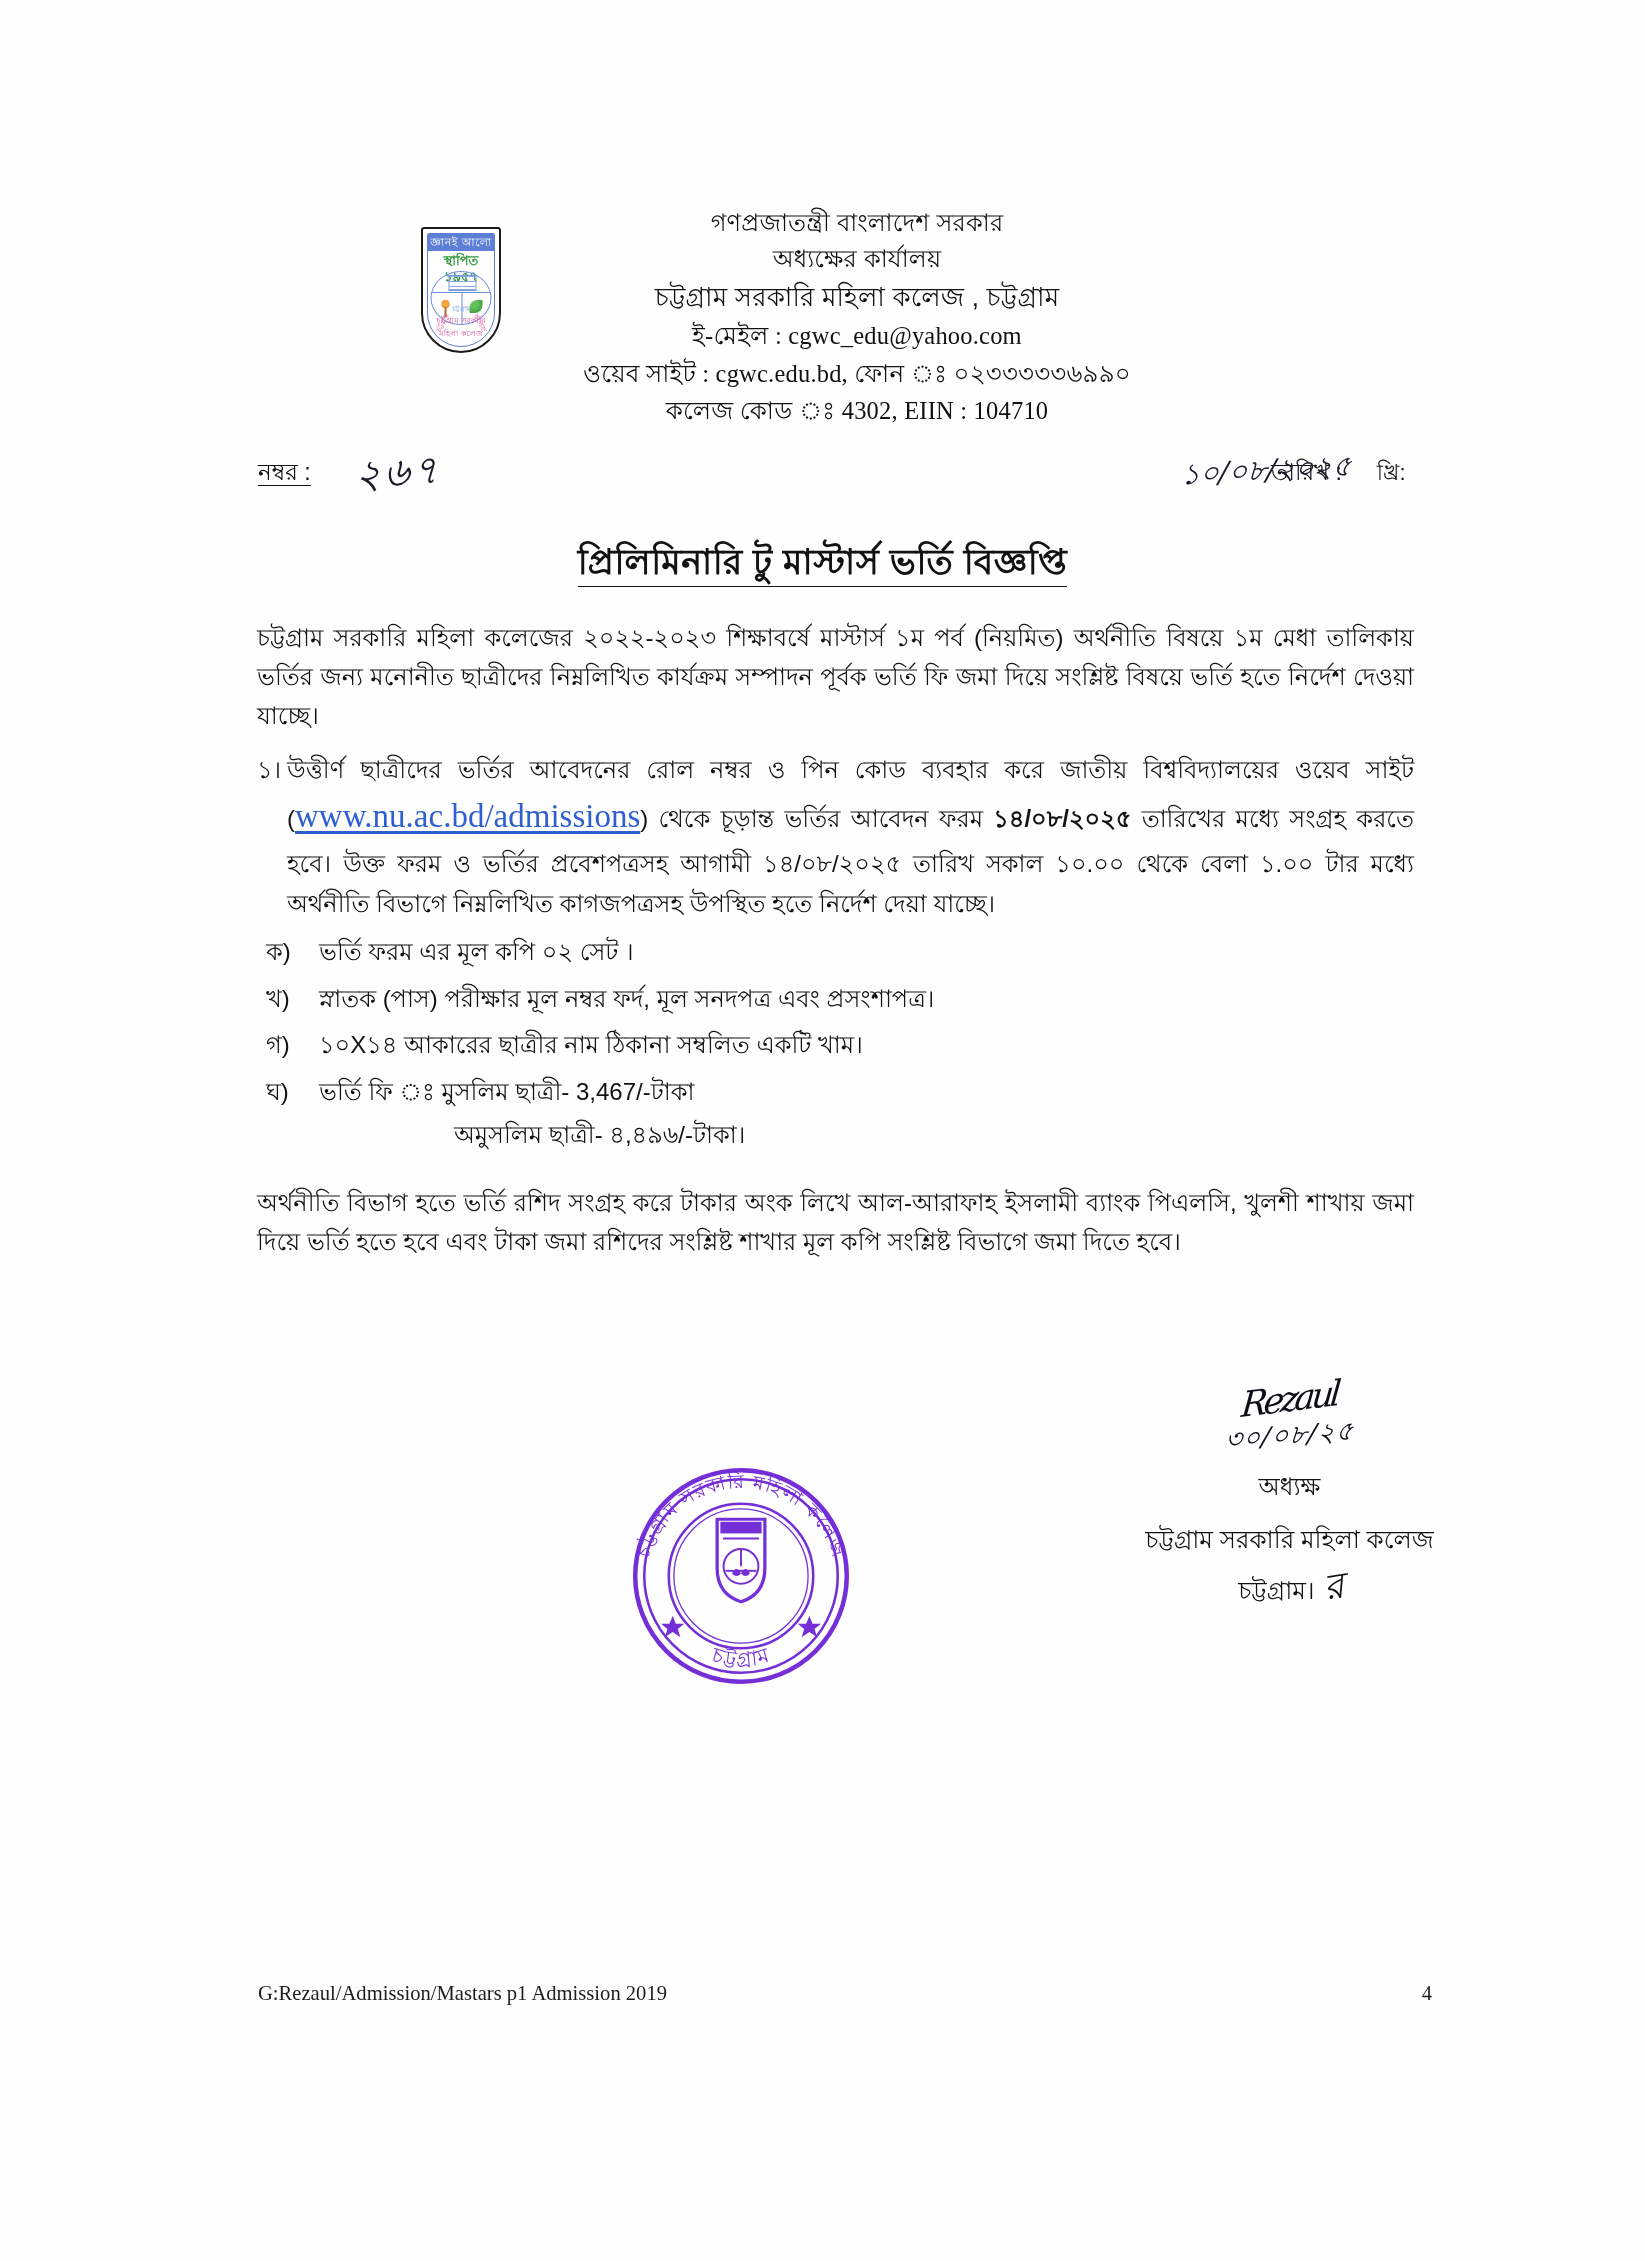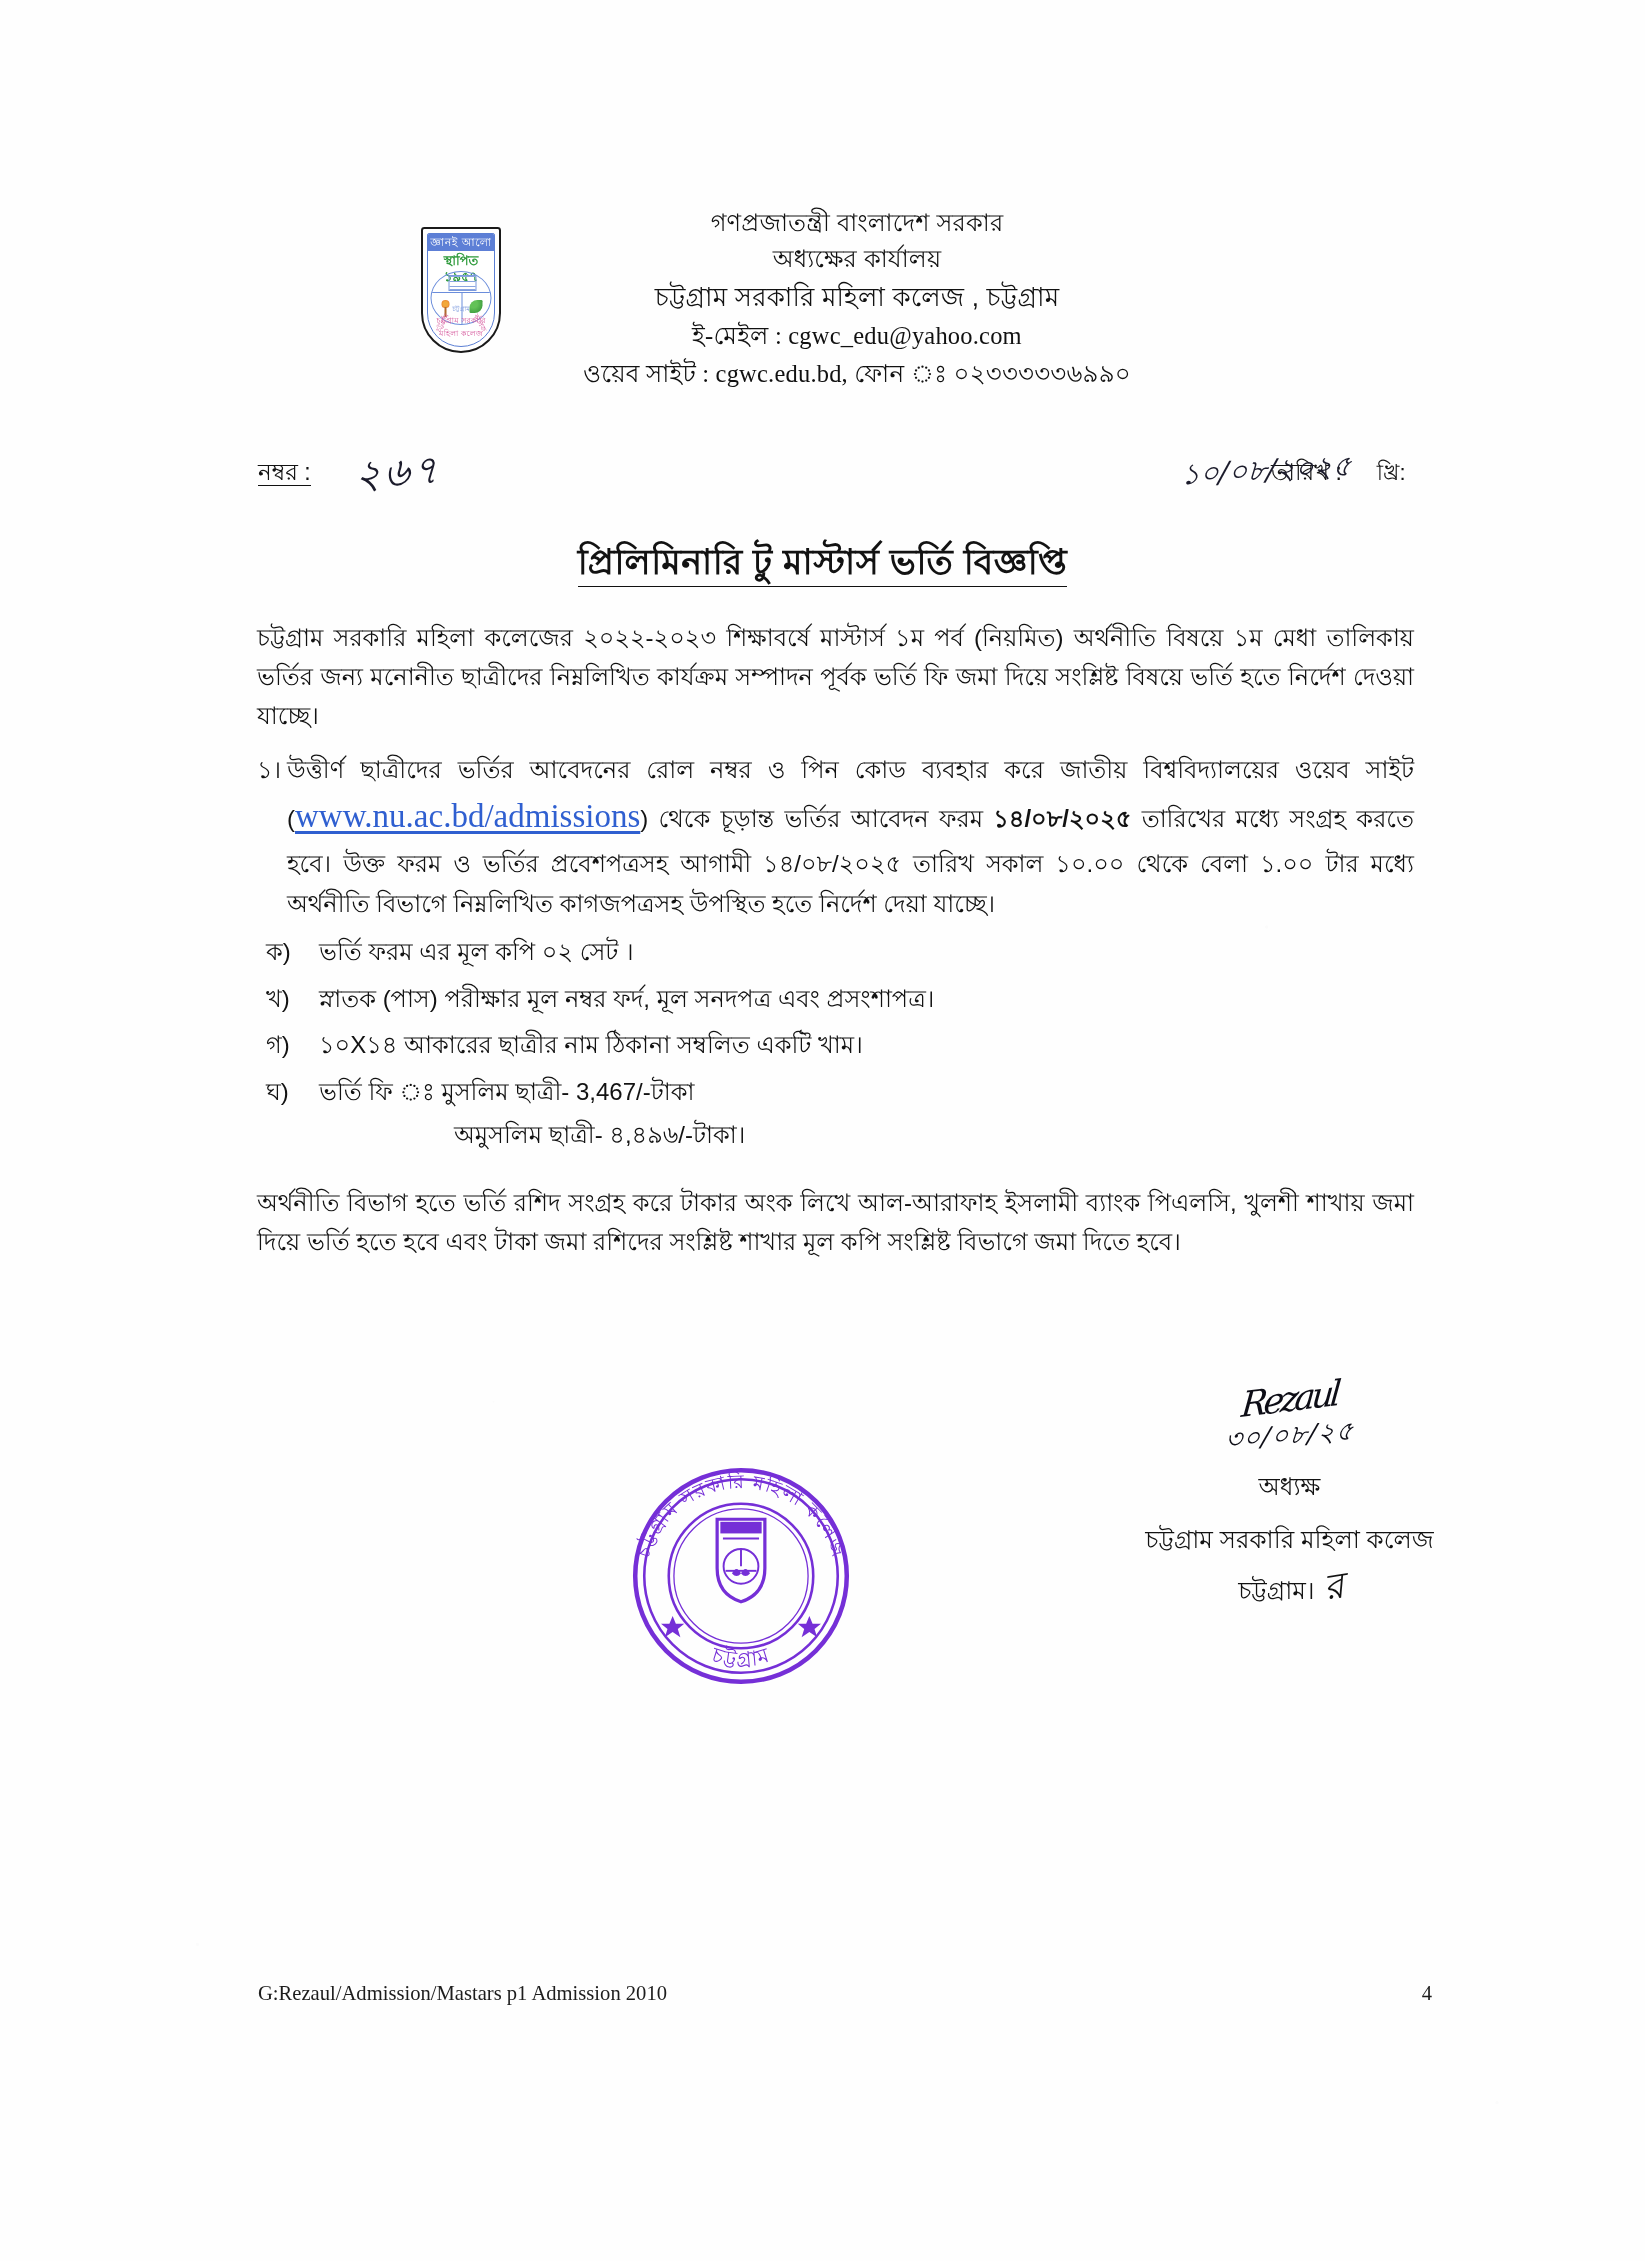--- a/index.html
+++ b/index.html
@@ -424,20 +424,21 @@
       </div>
     </div>
   </div>
 
   <div class="header-block">
     <div class="hdr-line">গণপ্রজাতন্ত্রী বাংলাদেশ সরকার</div>
     <div class="hdr-line">অধ্যক্ষের কার্যালয়</div>
     <div class="hdr-line big">চট্টগ্রাম সরকারি মহিলা কলেজ , চট্টগ্রাম</div>
     <div class="hdr-line mono-lat">ই-মেইল : cgwc_edu@yahoo.com</div>
     <div class="hdr-line mono-lat">ওয়েব সাইট : cgwc.edu.bd, ফোন ঃ ০২৩৩৩৩৩৬৯৯০</div>
+    <div class="hdr-line mono-lat">কলেজ কোড ঃ 4302, EIIN : 104710</div>
   </div>
 
   <div class="memo-row">
     <div class="memo-label">
       <u>নম্বর :</u>
     </div>
     <div class="memo-hand">২৬৭</div>
     <div class="date-label">তারিখ :</div>
     <div class="date-hand">১০/০৮/২০২৫</div>
     <div class="date-suffix">খ্রি:</div>
@@ -521,16 +522,16 @@
 
       <text font-family="Liberation Sans, sans-serif" font-size="30" fill="#6a1ed4" letter-spacing="2">
         <textPath href="#arcTop" startOffset="50%" text-anchor="middle">চট্টগ্রাম সরকারি মহিলা কলেজ</textPath>
       </text>
       <text font-family="Liberation Sans, sans-serif" font-size="32" fill="#6a1ed4" letter-spacing="2">
         <textPath href="#arcBottom" startOffset="50%" text-anchor="middle">চট্টগ্রাম</textPath>
       </text>
     </svg>
   </div>
 
-  <div class="footer-path">G:Rezaul/Admission/Mastars p1 Admission 2010</div>
+  <div class="footer-path">G:Rezaul/Admission/Mastars p1 Admission 2019</div>
   <div class="footer-page">4</div>
 </div>
 
 
 </body></html>

